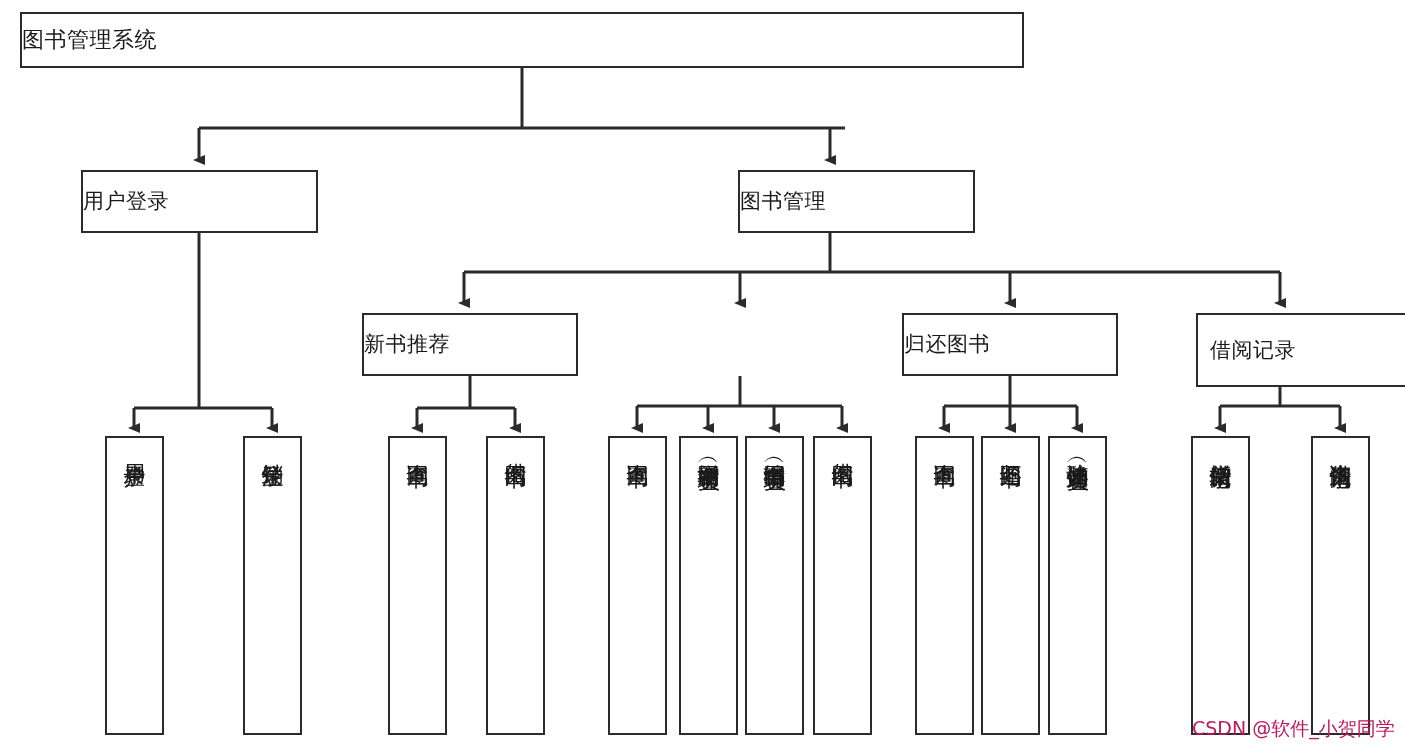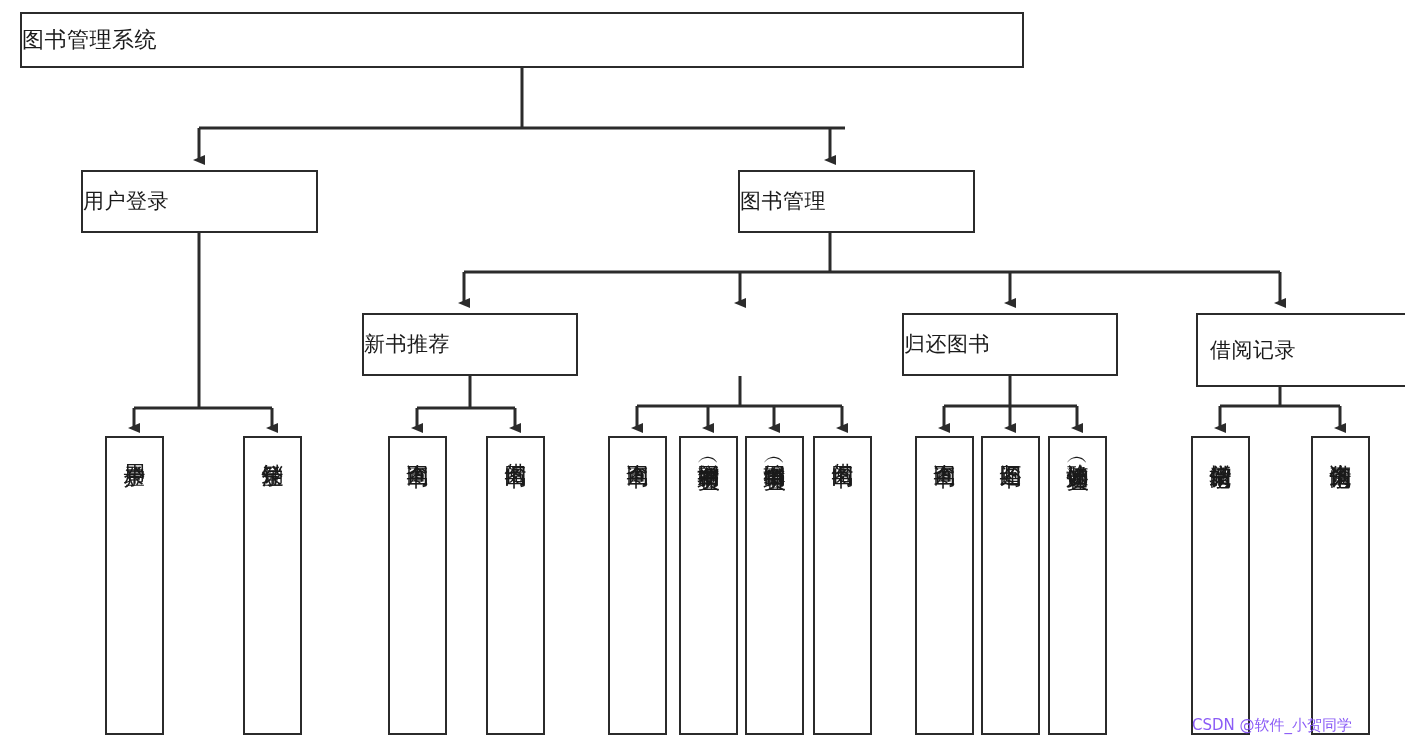--- a/index.html
+++ b/index.html
@@ -58,22 +58,22 @@
   .node.v .label {
     writing-mode: vertical-rl;
     text-orientation: upright;
     font-size: 22px;
     line-height: 1.18;
     letter-spacing: 1px;
     white-space: nowrap;
   }
   .watermark {
     position: absolute;
-    font-size: 15px;
-    color: #8b5cf6;
+    font-size: 19px;
+    color: #be185d;
     white-space: nowrap;
     user-select: none;
   }
 </style>
 </head>
 <body>
 
 <div id="canvas">
 
   <svg class="edges" viewBox="0 0 1405 747" xmlns="http://www.w3.org/2000/svg">

